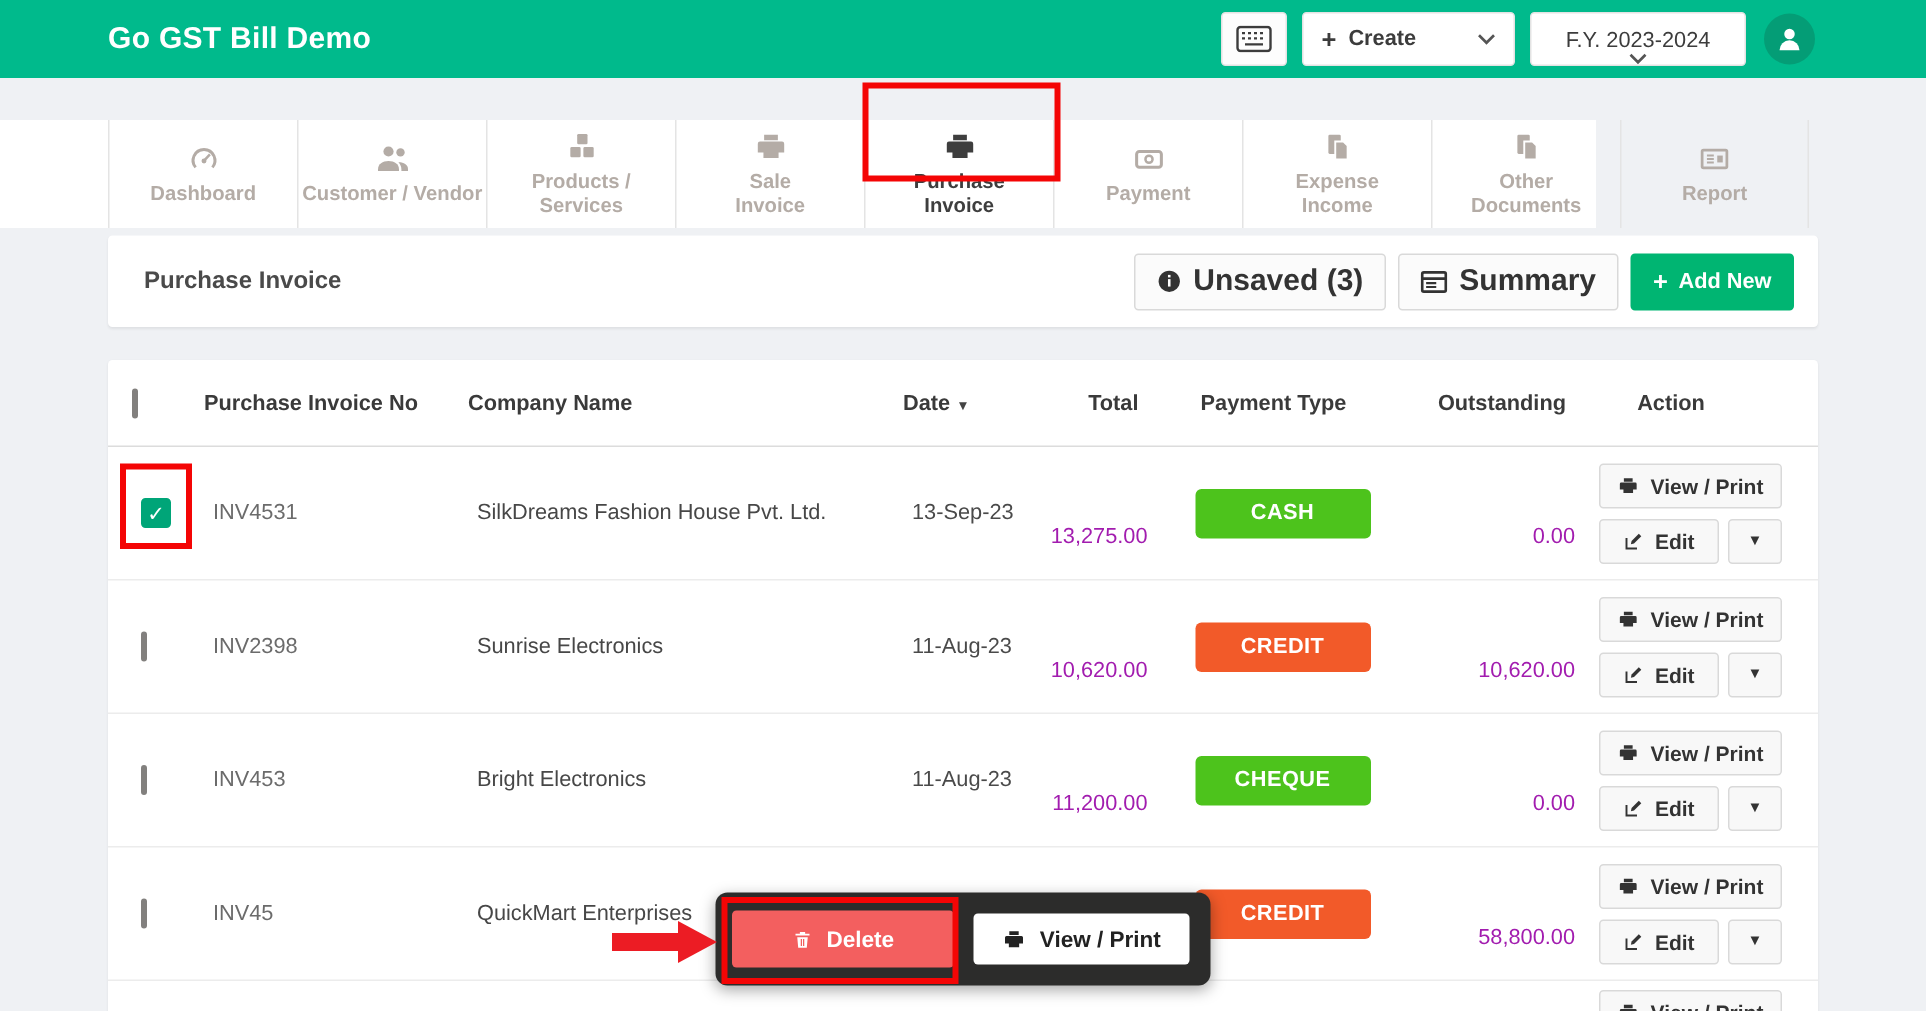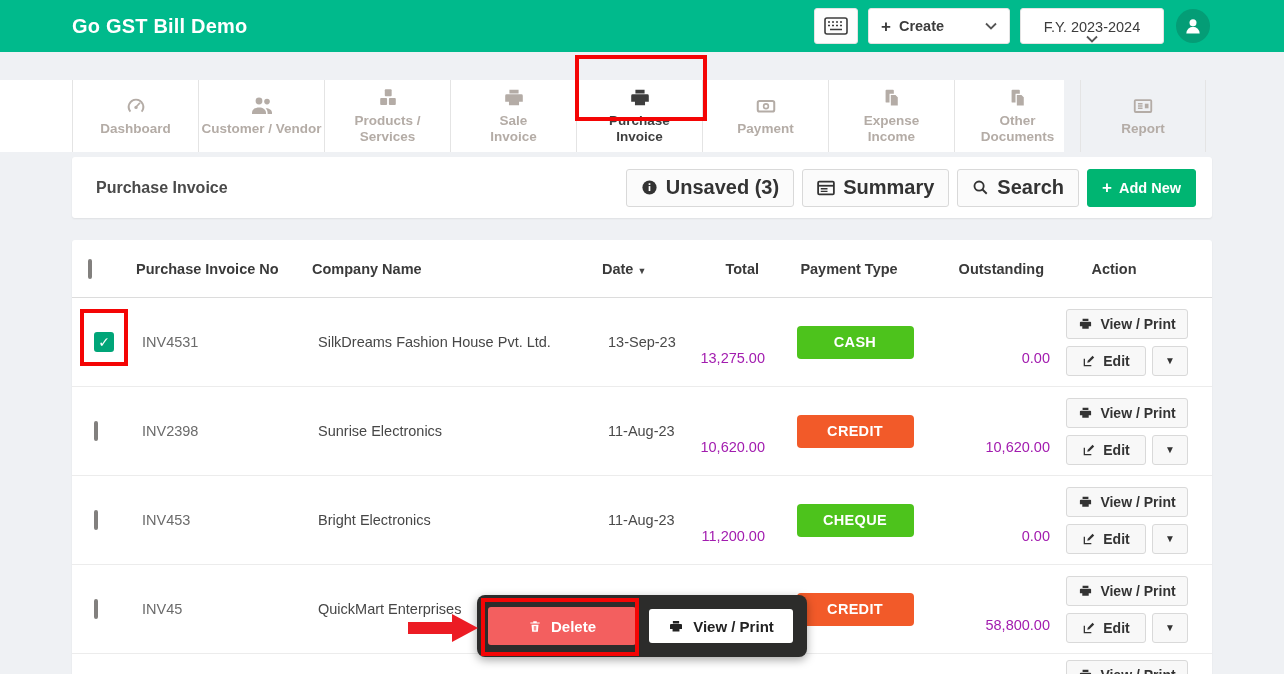--- a/index.html
+++ b/index.html
@@ -252,29 +252,20 @@
     <div class="tool-btn">
       <span>
         <svg width="18" height="16" viewBox="0 0 24 20">
             <rect x="1.5" y="1.5" width="21" height="17" rx="1.5" fill="none" stroke="#333" stroke-width="2.4"></rect>
             <path d="M1.5 7h21" stroke="#333" stroke-width="2.4"></path>
             <path d="M5 11h9M5 14.5h9" stroke="#333" stroke-width="1.8"></path>
           </svg>
       </span>
       <span>Summary</span>
     </div>
-    <div class="tool-btn">
-      <span>
-        <svg width="17" height="17" viewBox="0 0 24 24">
-            <circle cx="10" cy="10" r="6.5" fill="none" stroke="#333" stroke-width="2.6"></circle>
-            <path d="m14.8 14.8 6 6" stroke="#333" stroke-width="2.6"></path>
-          </svg>
-      </span>
-      <span>Search</span>
-    </div>
     <div class="addnew-btn">
       <span class="plus-glyph">+</span>
       <span>Add New</span>
     </div>
   </div>
 </div>
 
 <div class="table-card">
 
   <div class="trow thead">

